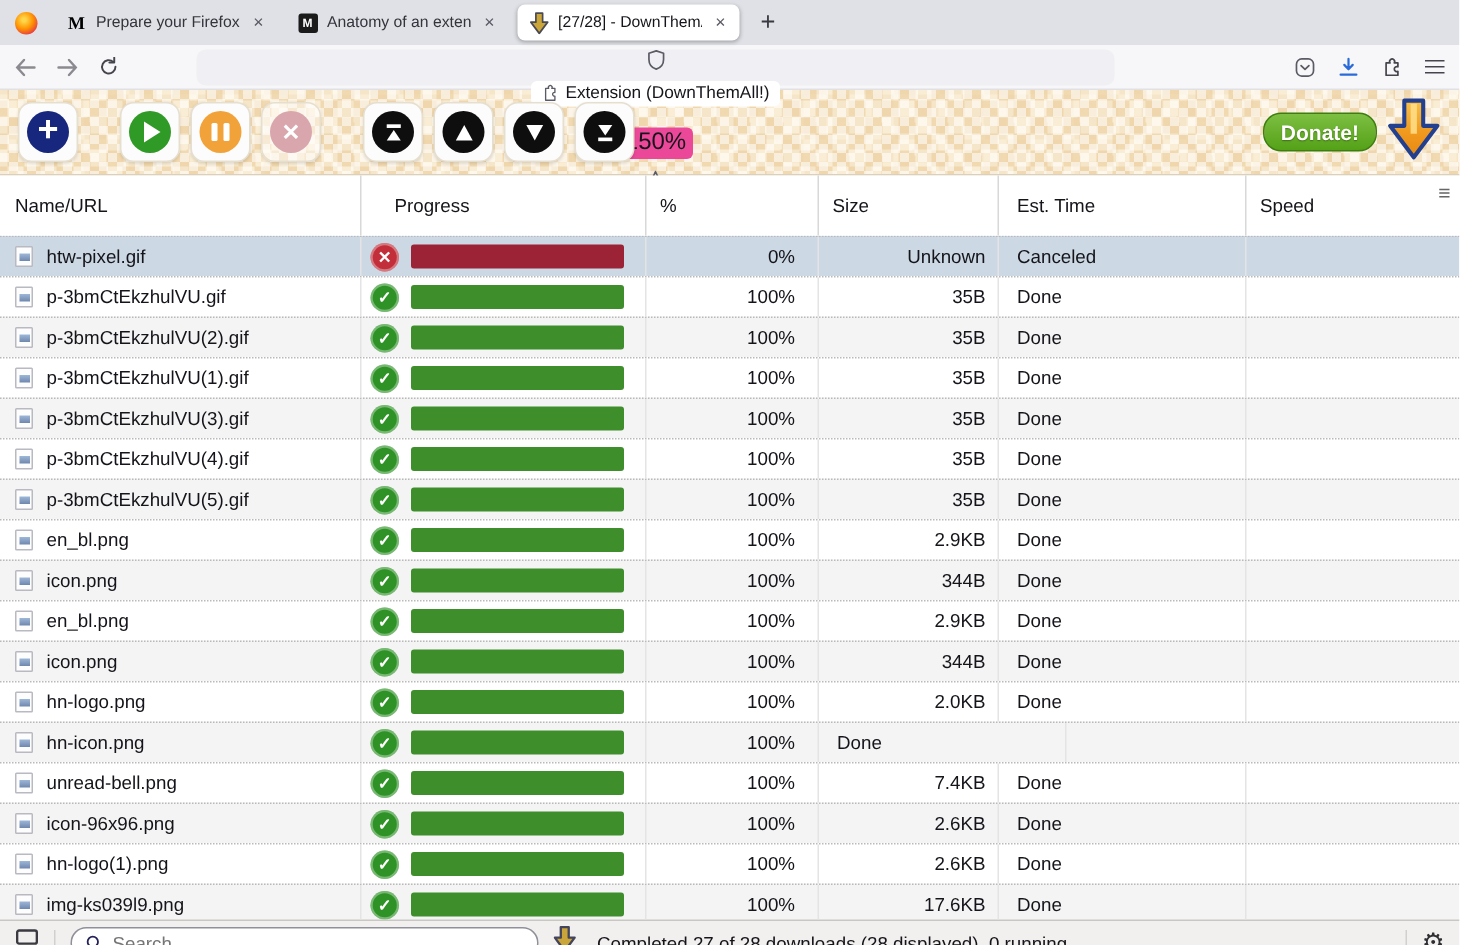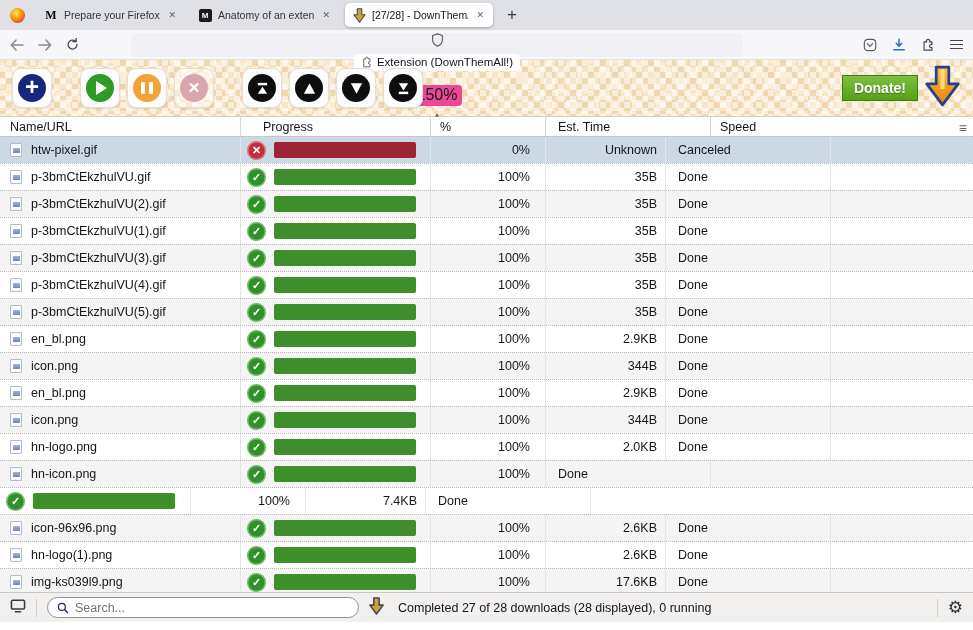--- a/index.html
+++ b/index.html
@@ -58,25 +58,25 @@
   .c-play { background:#2f9a25; }
   .c-pause { background:#f1a33a; gap:3.5px; }
   .c-cancel { background:#d9a6ad; font-size:15px; font-weight:bold; }
   .c-black { background:#0e0e0e; }
   .tri-play { width:0; height:0; border-left:11px solid #fff; border-top:7px solid transparent;
     border-bottom:7px solid transparent; margin-left:3px; }
   .pause-bar { width:3.8px; height:12px; background:#fff; border-radius:1px; }
   .spacer-sm { width:10px; }
   .donate-wrap { margin-left:auto; display:flex; align-items:center; gap:6px; }
   .donate-btn { background:linear-gradient(#7dbf42,#54a117); border:1px solid #3e7d10;
-    border-radius:0; color:#fff; font-weight:bold; font-size:14px; padding:4px 11px;
+    border-radius:12px; color:#fff; font-weight:bold; font-size:14px; padding:4px 11px;
     text-shadow:0 1px 1px rgba(0,0,0,.35); }
 
   
-  .thead { height:19px; display:flex; align-items:center; background:#fff;
+  .thead { height:40px; display:flex; align-items:center; background:#fff;
     font-size:12.5px; color:#15141a; position:relative; }
   .th { height:100%; display:flex; align-items:center; border-left:1px solid #d8d8d8; }
   .th:first-child { border-left:none; }
   .col-name { width:240px; padding-left:10px; }
   .col-prog { width:190px; padding-left:22px; }
   .col-pct  { width:115px; padding-left:9px; }
   .col-size { width:120px; padding-left:9px; }
   .col-est  { width:165px; padding-left:12px; }
   .col-speed{ flex:1; padding-left:9px; }
   .th-menu { position:absolute; right:6px; top:4px; color:#666; font-size:14px; line-height:1; }
@@ -290,20 +290,21 @@
         <rect x="15" y="4" width="4" height="19" fill="#ffdf8a" opacity="0.85"></rect>
       </svg>
     </span>
   </div>
 </div>
 
 <div class="thead">
   <div class="th col-name">Name/URL</div>
   <div class="th col-prog">Progress</div>
   <div class="th col-pct">%</div>
+  <div class="th col-size">Size</div>
   <div class="th col-est">Est. Time</div>
   <div class="th col-speed">Speed</div>
   <span class="th-menu">≡</span>
 </div>
 <div class="tbody">
     <div class="trow sel">
       <div class="cell c-name">
         <span class="file-icon"></span>
         <span class="fname">htw-pixel.gif</span>
       </div>
@@ -477,20 +478,24 @@
       </div>
       <div class="cell c-prog">
         <span class="status-circ done">✓</span>
         <span class="pbar done"></span>
       </div>
       <div class="cell c-pct">100%</div>
       <div class="cell c-est">Done</div>
       <div class="cell c-speed"></div>
     </div>
     <div class="trow">
+      <div class="cell c-name">
+        <span class="file-icon"></span>
+        <span class="fname">unread-bell.png</span>
+      </div>
       <div class="cell c-prog">
         <span class="status-circ done">✓</span>
         <span class="pbar done"></span>
       </div>
       <div class="cell c-pct">100%</div>
       <div class="cell c-size">7.4KB</div>
       <div class="cell c-est">Done</div>
       <div class="cell c-speed"></div>
     </div>
     <div class="trow stripe">

